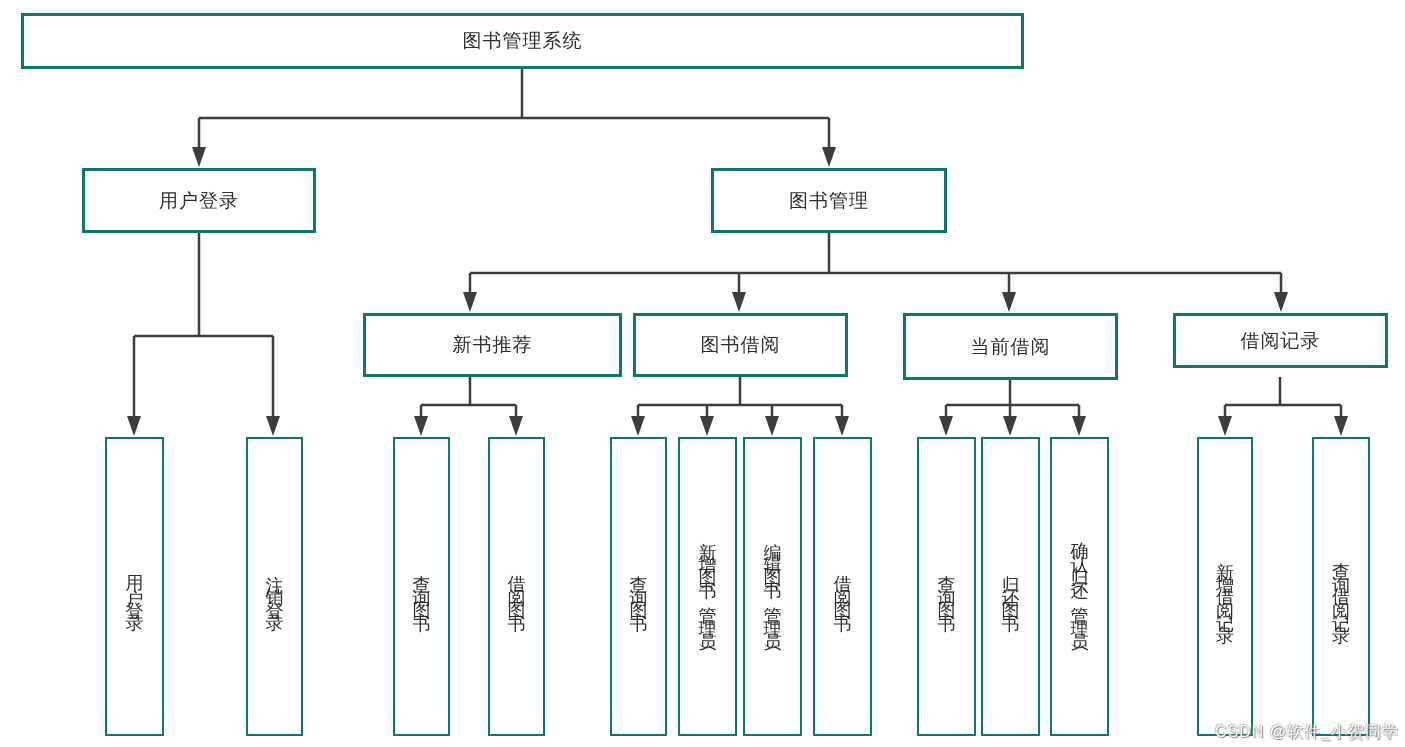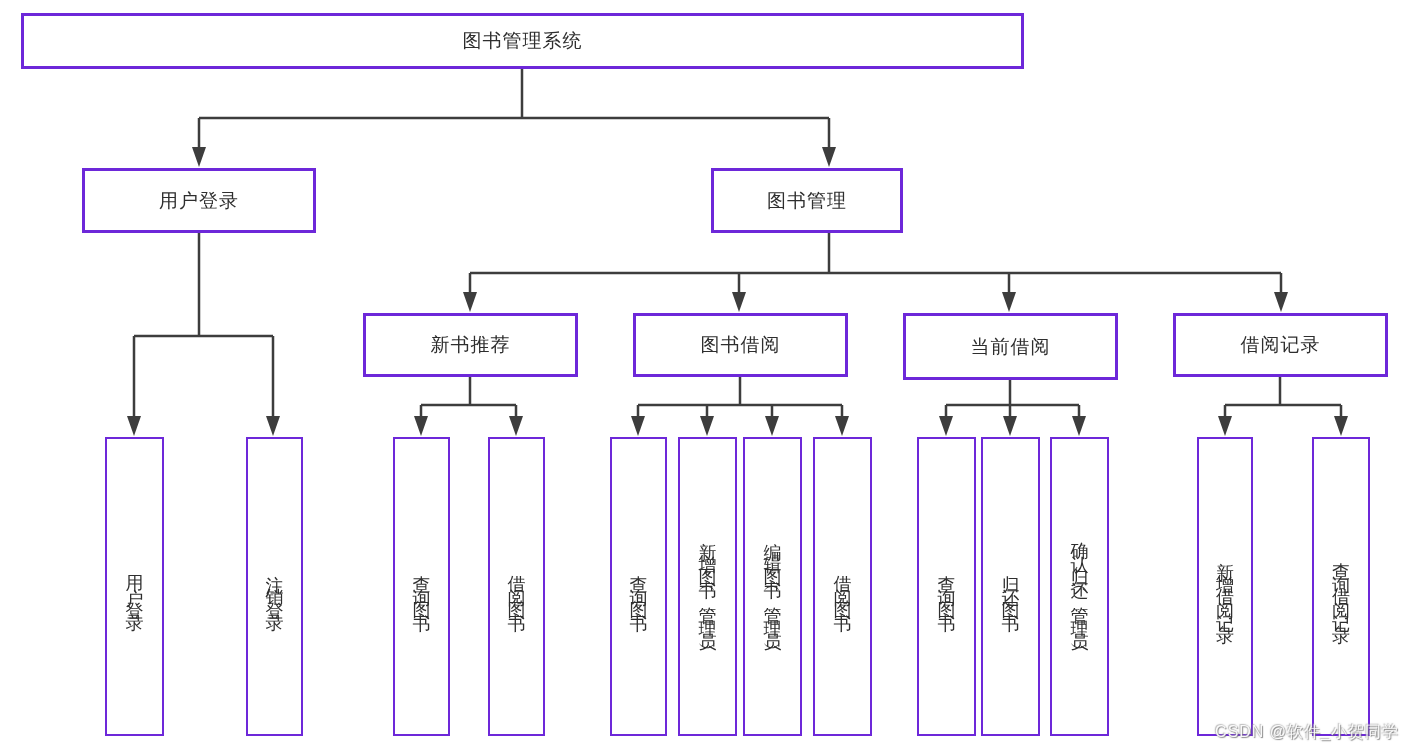--- a/index.html
+++ b/index.html
@@ -14,21 +14,21 @@
   }
   .connectors {
     position: absolute;
     left: 0; top: 0;
     width: 1405px; height: 747px;
   }
   .box {
     position: absolute;
     box-sizing: border-box;
     background: #ffffff;
-    border: 3px solid #6d28d9;
+    border: 3px solid #0f766e;
     display: flex;
     align-items: center;
     justify-content: center;
   }
   .box .hlabel {
     font-size: 19px;
     color: #2e2e2e;
     letter-spacing: 1px;
     white-space: nowrap;
   }
@@ -100,34 +100,34 @@
     </g>
   </svg>
 
   <div class="box" style="left:21px; top:13px; width:1003px; height:56px;">
     <span class="hlabel">图书管理系统</span>
   </div>
 
   <div class="box" style="left:82px; top:168px; width:234px; height:65px;">
     <span class="hlabel">用户登录</span>
   </div>
-  <div class="box" style="left:711px; top:168px; width:192px; height:65px;">
+  <div class="box" style="left:711px; top:168px; width:236px; height:65px;">
     <span class="hlabel">图书管理</span>
   </div>
 
-  <div class="box" style="left:363px; top:313px; width:215px; height:64px;">
+  <div class="box" style="left:363px; top:313px; width:259px; height:64px;">
     <span class="hlabel">新书推荐</span>
   </div>
   <div class="box" style="left:633px; top:313px; width:215px; height:64px;">
     <span class="hlabel">图书借阅</span>
   </div>
   <div class="box" style="left:903px; top:313px; width:215px; height:67px;">
     <span class="hlabel">当前借阅</span>
   </div>
-  <div class="box" style="left:1173px; top:313px; width:215px; height:64px;">
+  <div class="box" style="left:1173px; top:313px; width:215px; height:55px;">
     <span class="hlabel">借阅记录</span>
   </div>
 
   <div class="box vbox" style="left:105px; top:437px; width:59px; height:299px;">
     <span class="vlabel">用户登录</span>
   </div>
   <div class="box vbox" style="left:246px; top:437px; width:57px; height:299px;">
     <span class="vlabel">注销登录</span>
   </div>
 

